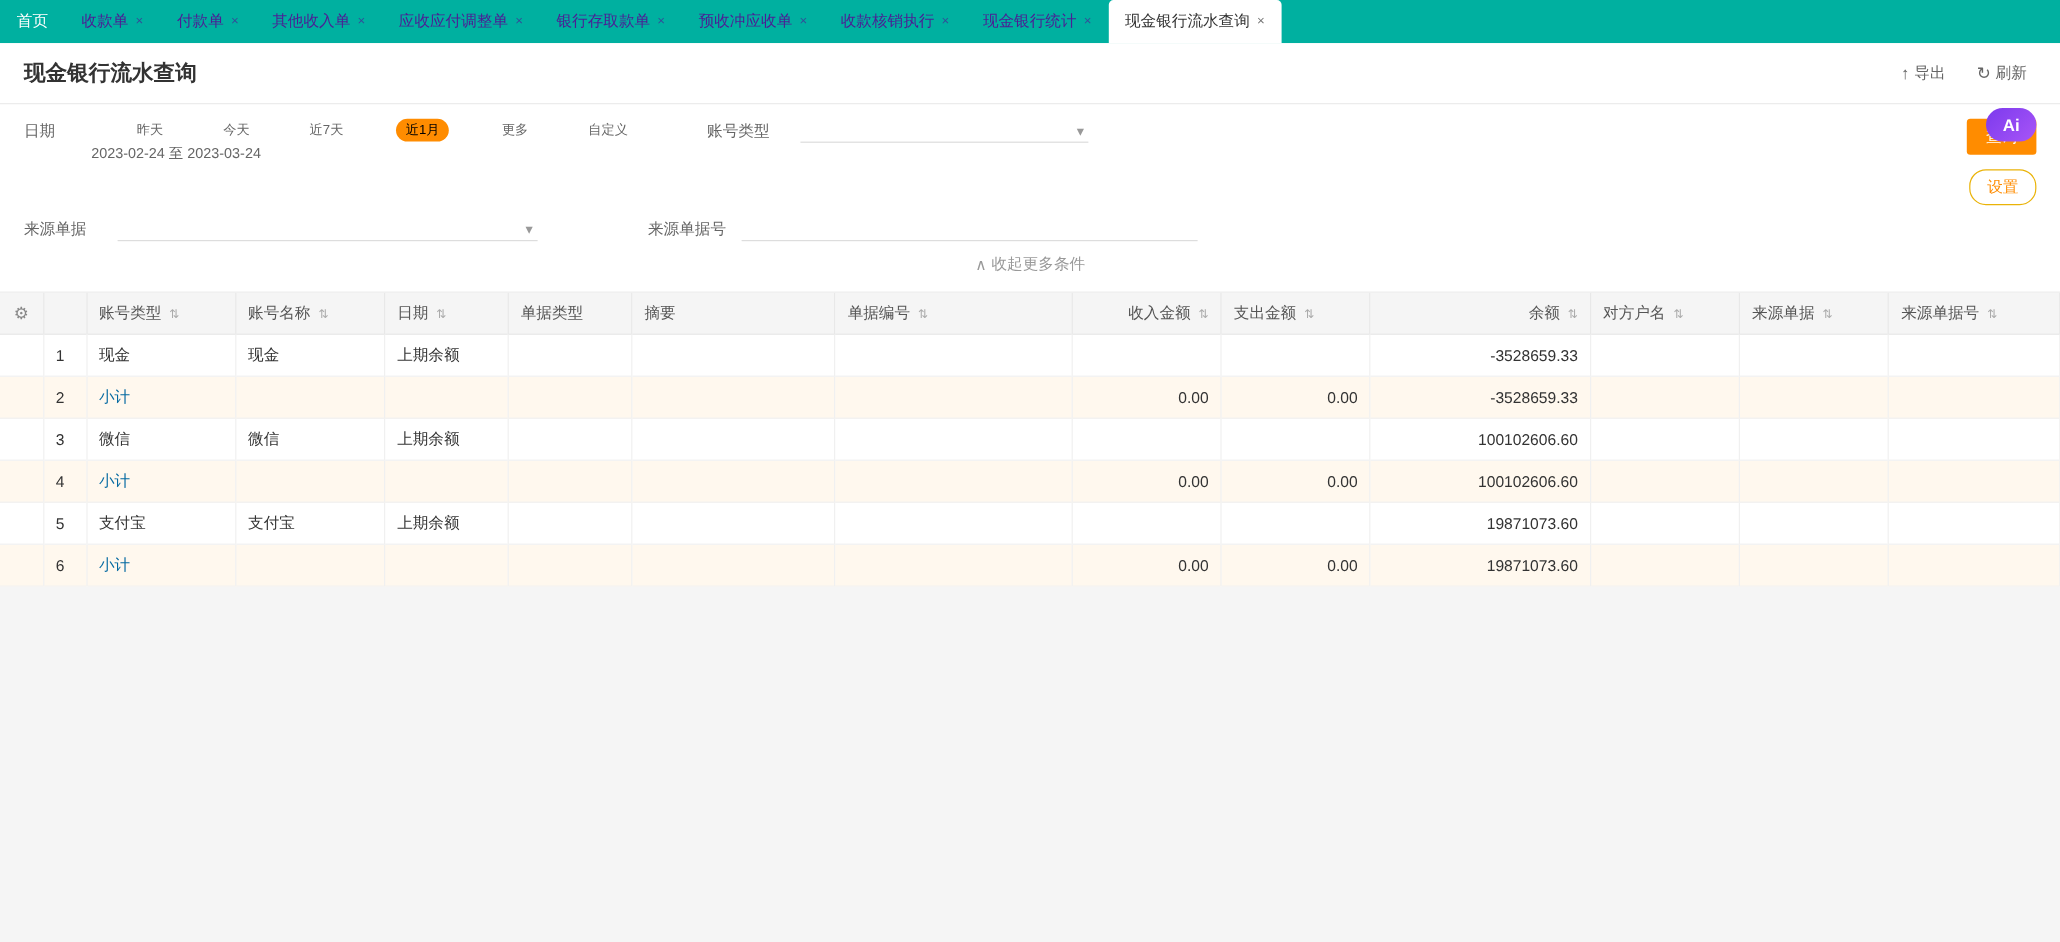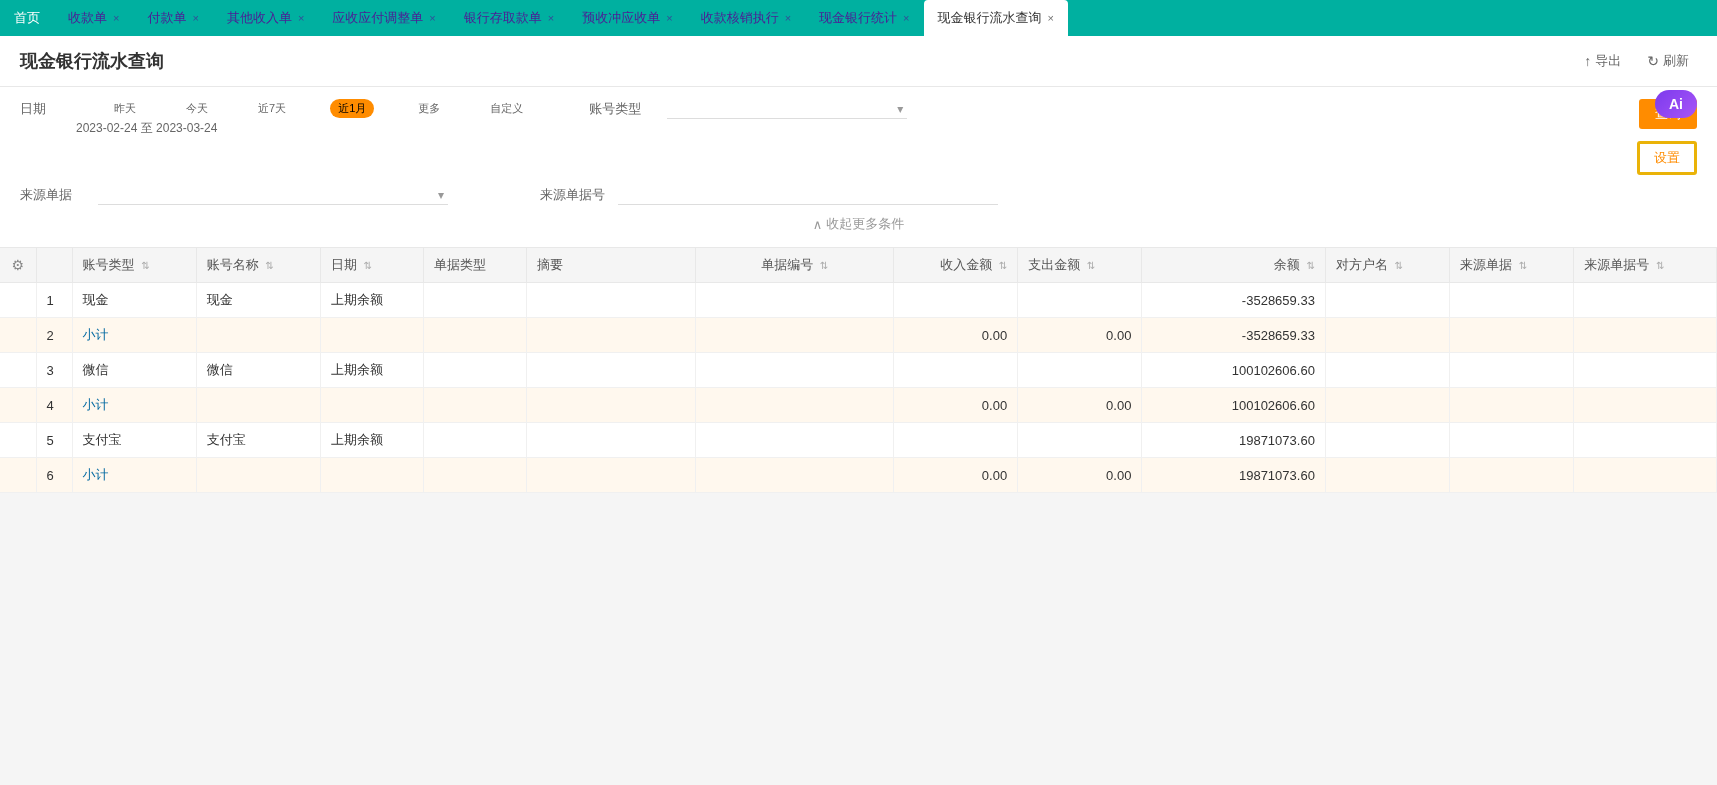--- a/index.html
+++ b/index.html
@@ -138,23 +138,23 @@
       color: #fff;
       border: none;
       padding: 6px 16px;
       border-radius: 3px;
       cursor: pointer;
       font-size: 13px;
     }
     .settings-btn {
       background: #fff;
       color: #ff8c00;
-      border: 3px solid #eab308;
+      border: 1px solid #eab308;
       padding: 5px 14px;
-      border-radius: 3px;
+      border-radius: 14px;
       cursor: pointer;
       font-size: 13px;
       margin-top: 6px;
     }
     .collapse-bar {
       display: flex;
       justify-content: center;
       align-items: center;
       color: #999;
       cursor: pointer;
@@ -375,21 +375,21 @@
         <th>
           <span>日期</span>
           <span class="sort-icon">⇅</span>
         </th>
         <th>
           <span>单据类型</span>
         </th>
         <th style="min-width:120px;">
           <span>摘要</span>
         </th>
-        <th style="min-width:140px;text-align:center;">
+        <th style="min-width:140px;">
           <span>单据编号</span>
           <span class="sort-icon">⇅</span>
         </th>
         <th style="text-align:right;">
           <span>收入金额</span>
           <span class="sort-icon">⇅</span>
         </th>
         <th style="text-align:left;">
           <span>支出金额</span>
           <span class="sort-icon">⇅</span>

